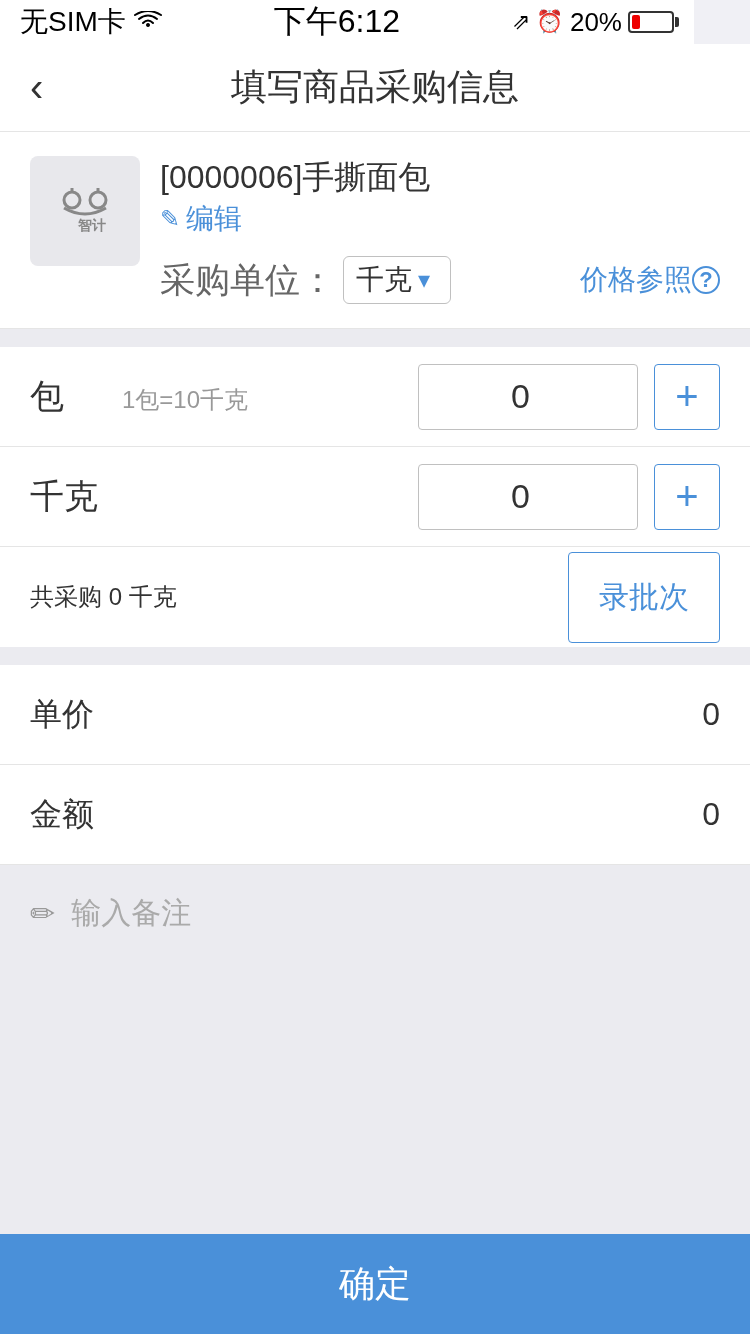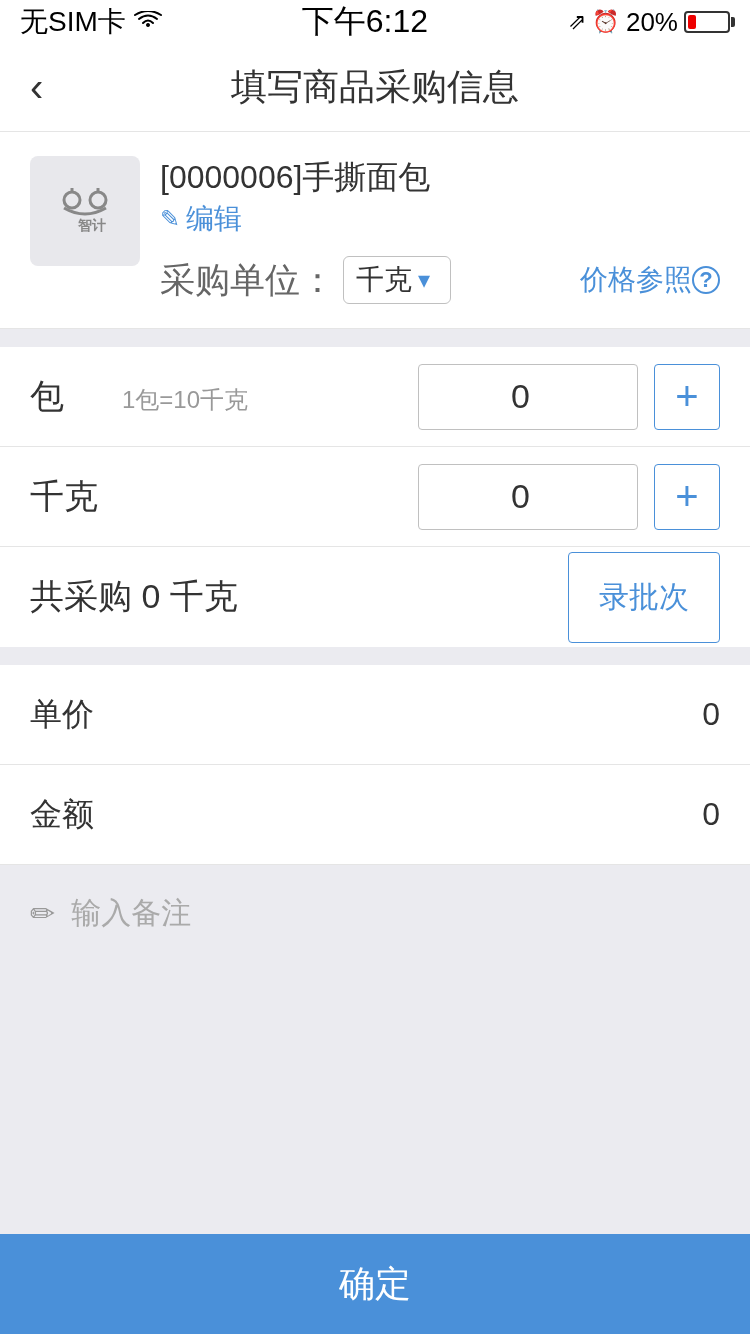--- a/index.html
+++ b/index.html
@@ -9,21 +9,21 @@
       min-height: 1334px;
       font-family: -apple-system, "PingFang SC", "Helvetica Neue", Arial, sans-serif;
       background: #f0f0f5;
       font-size: 32px;
       color: #333;
       position: relative;
     }
 
     
     .status-bar {
-      width: 750px;
+      width: 694px;
       height: 44px;
       background: #fff;
       display: flex;
       align-items: center;
       justify-content: space-between;
       padding: 0 20px;
       font-size: 28px;
       color: #000;
     }
     .status-left { display: flex; align-items: center; gap: 8px; }
@@ -225,21 +225,21 @@
     
     .summary-row {
       display: flex;
       align-items: center;
       justify-content: space-between;
       padding: 0 30px;
       height: 100px;
       background: #fff;
     }
     .summary-text {
-      font-size: 34px;
+      font-size: 24px;
       color: #333;
     }
     .record-btn {
       border: 1px solid #4a90d9;
       border-radius: 4px;
       padding: 24px 30px;
       font-size: 30px;
       color: #4a90d9;
       background: #fff;
       cursor: pointer;

